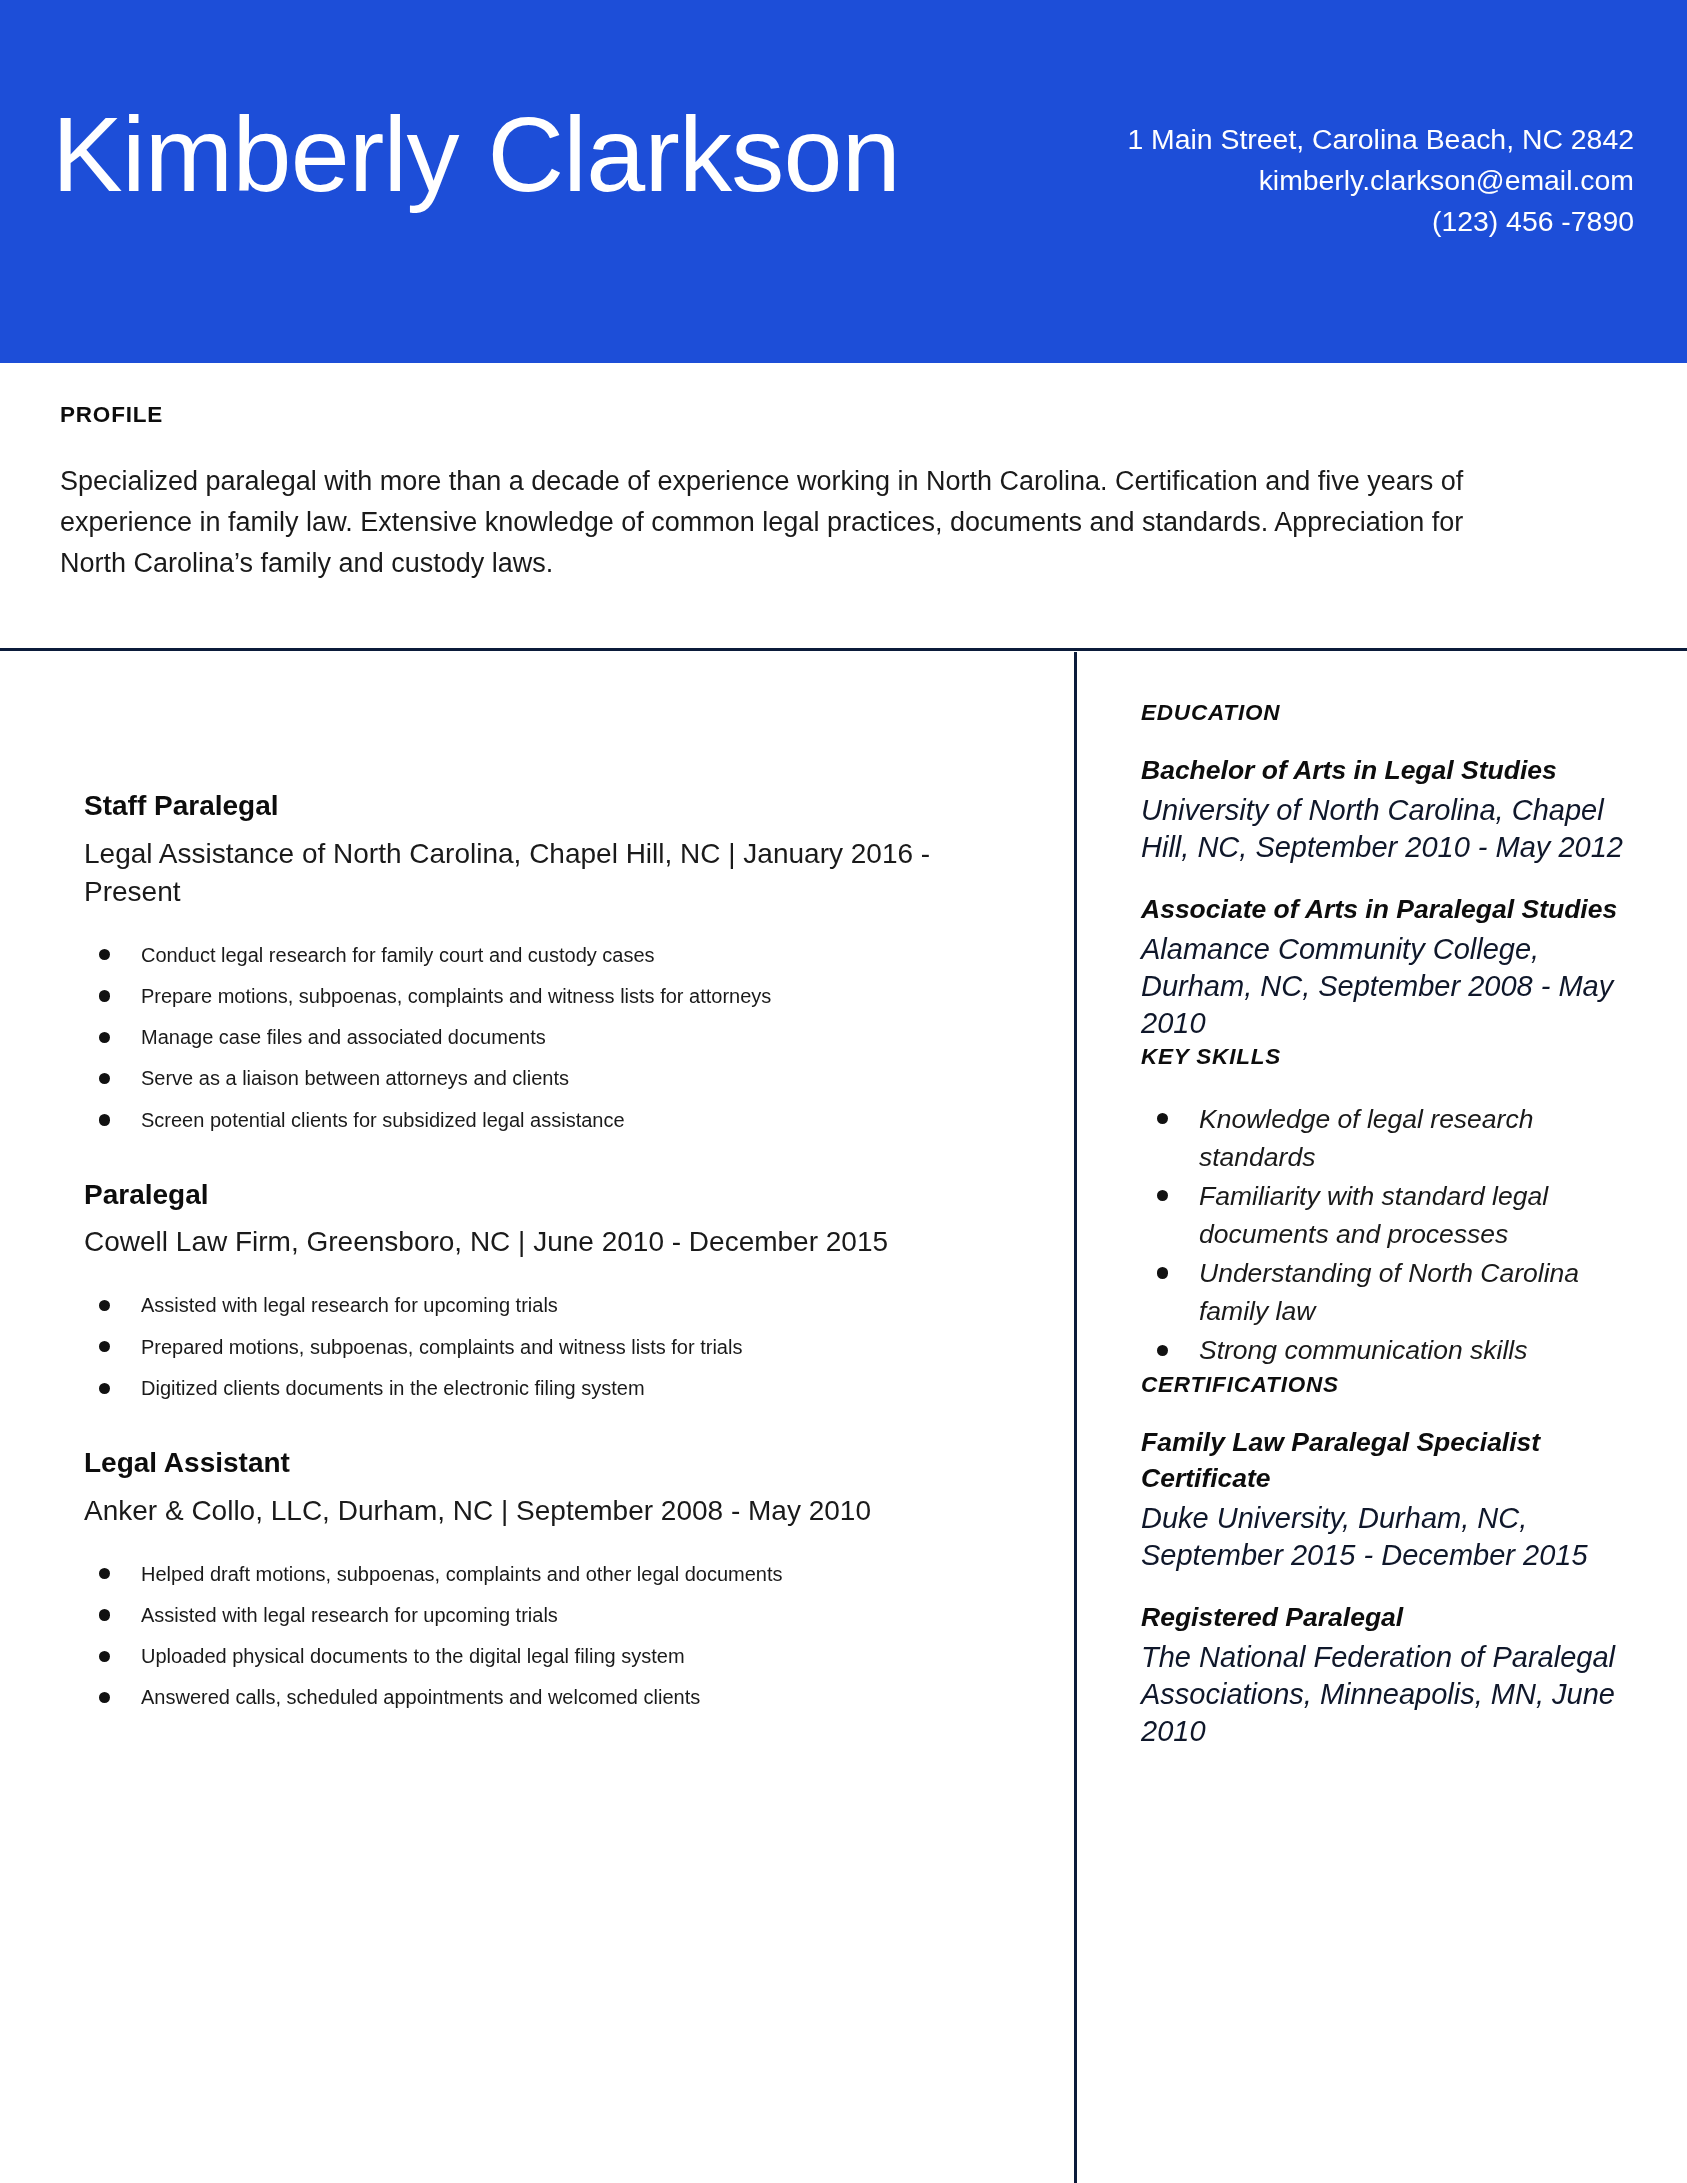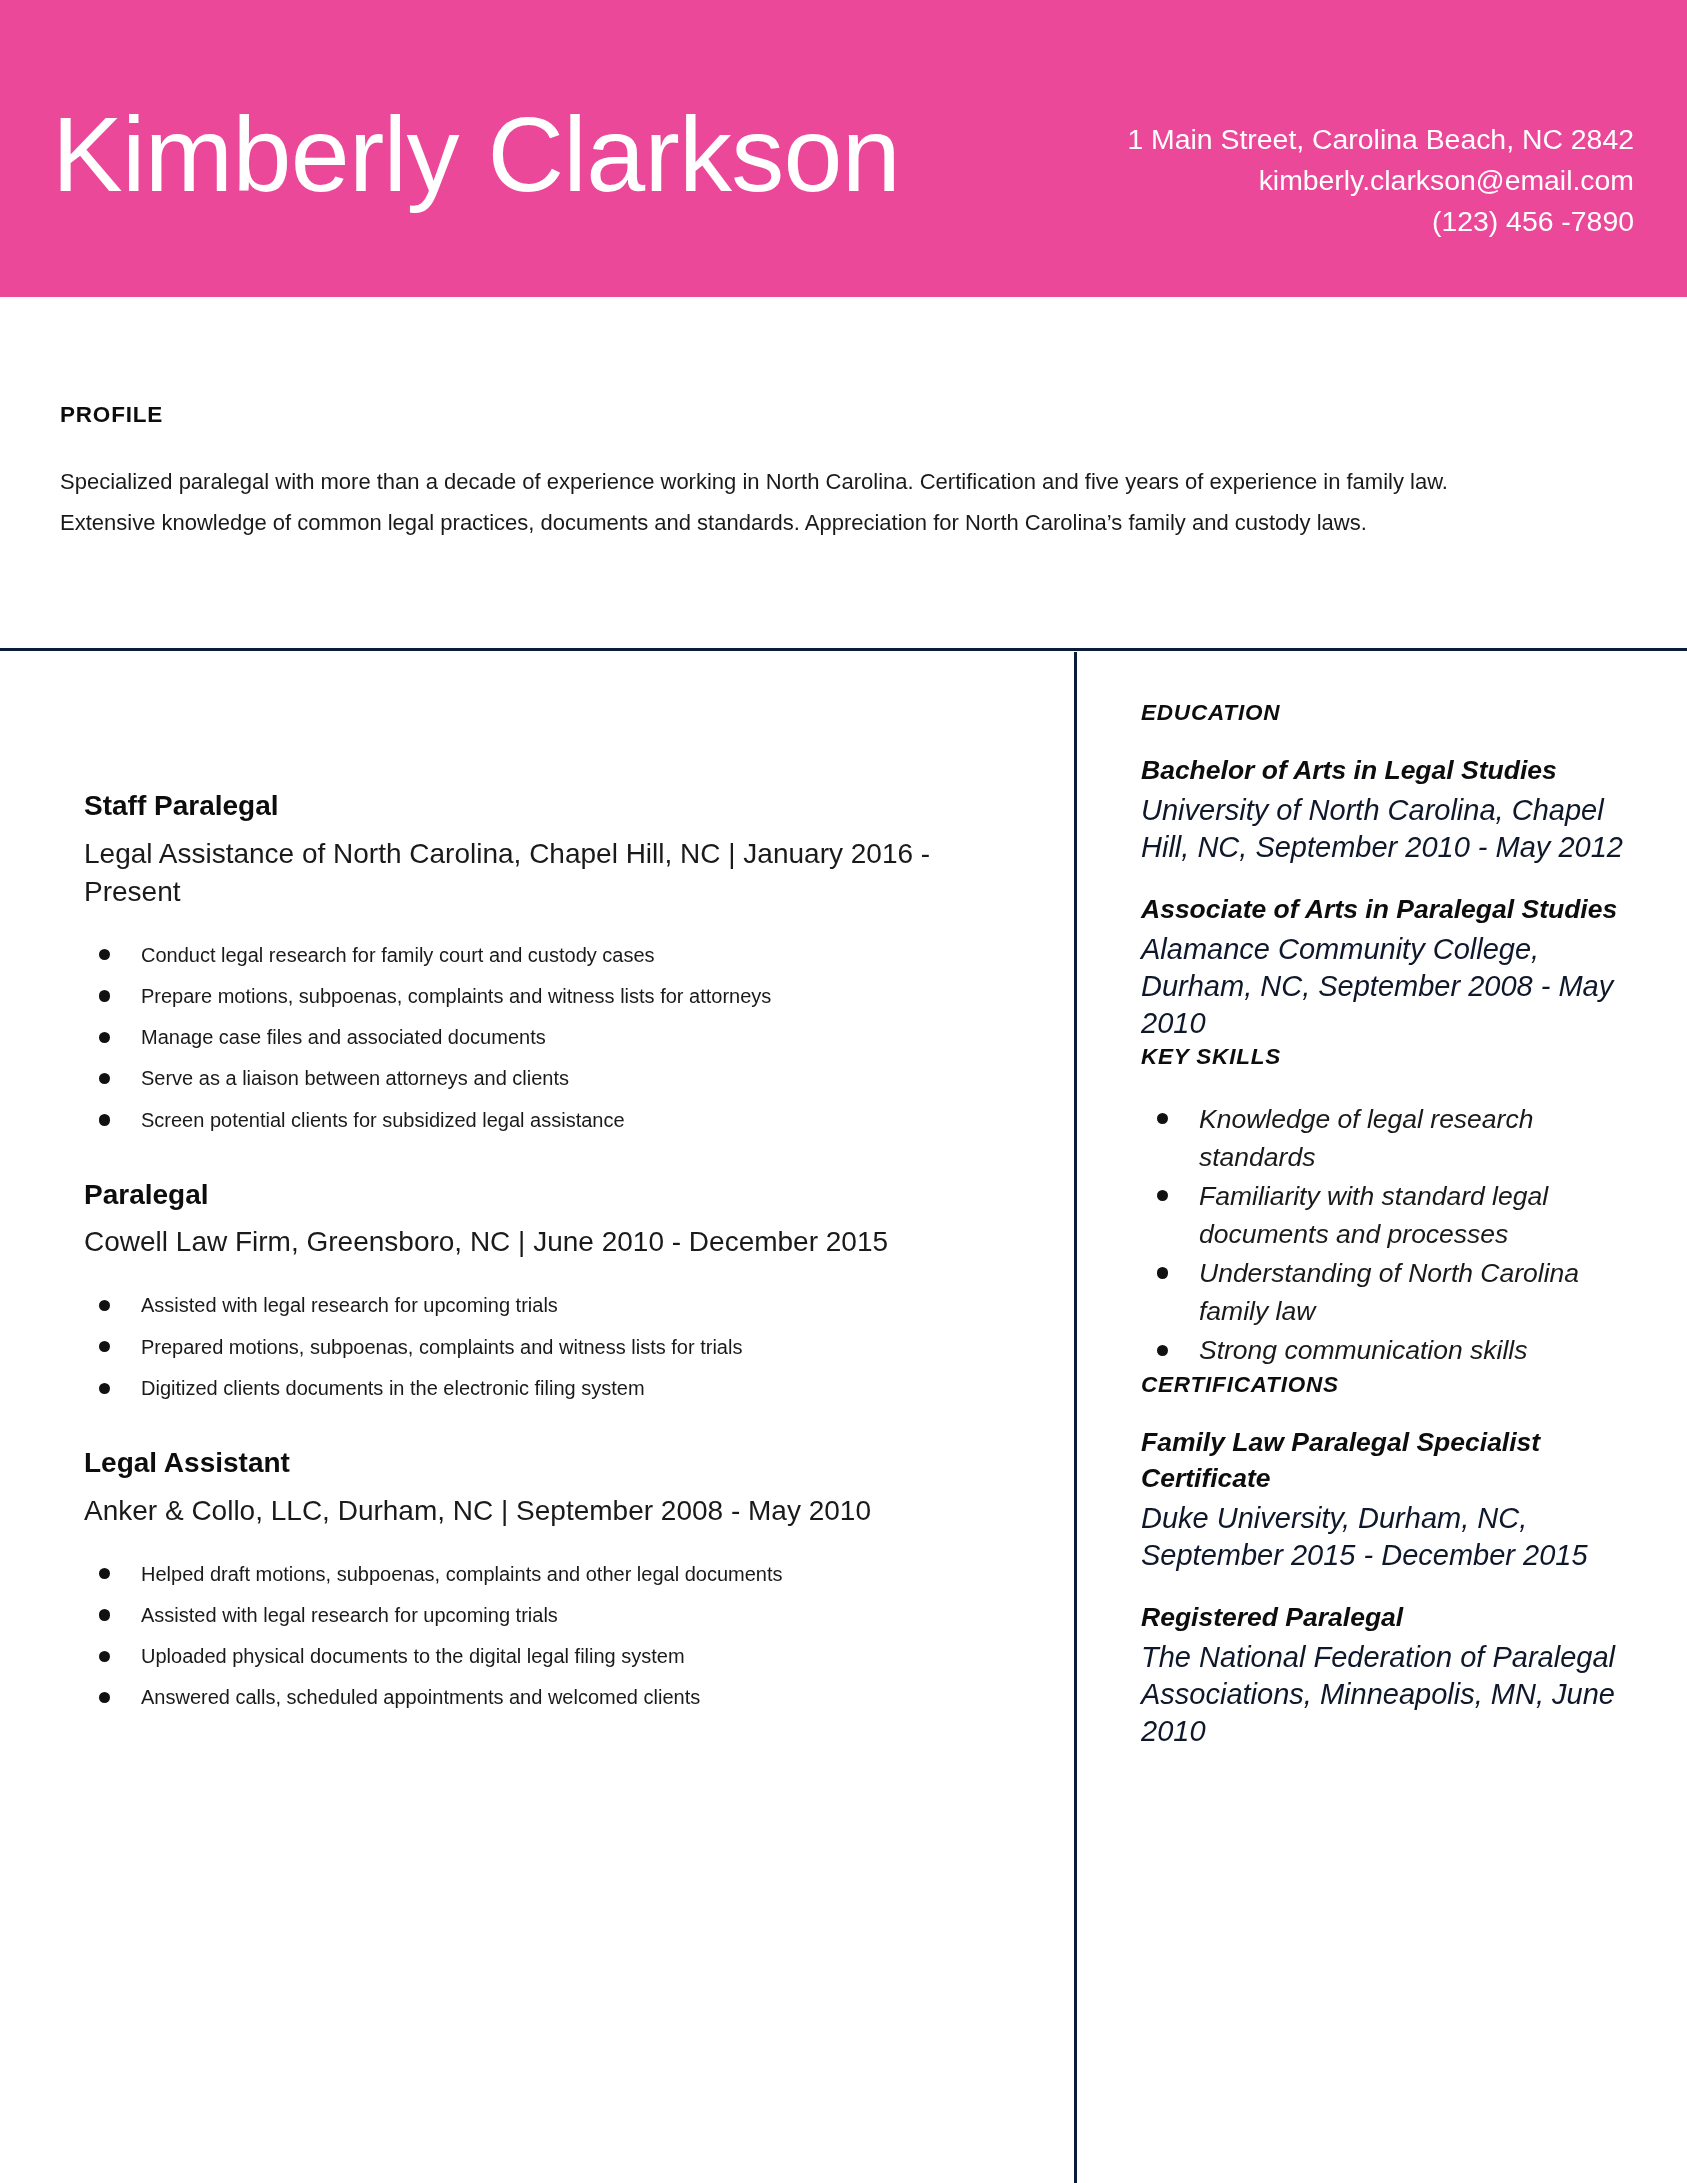--- a/index.html
+++ b/index.html
@@ -16,22 +16,22 @@
     position: relative;
     overflow: hidden;
   }
 
   
   .header {
     position: absolute;
     left: 0;
     top: 0;
     width: 1687px;
-    height: 297px;
-    background: #ec4899;
+    height: 363px;
+    background: #1d4ed8;
   }
 
   .name {
     position: absolute;
     left: 52px;
     top: 98px;
     font-size: 106px;
     line-height: 112px;
     font-weight: 400;
     color: #ffffff;
@@ -81,21 +81,21 @@
   .section-heading {
     font-size: 22.5px;
     font-weight: bold;
     letter-spacing: 0.8px;
     color: #0d0d0d;
     line-height: 26.5px;
   }
 
   .profile-text {
     margin-top: 32px;
-    font-size: 22px;
+    font-size: 27px;
     line-height: 41px;
     color: #1a1a1a;
     width: 1462px;
   }
 
   
   .col-left {
     position: absolute;
     left: 60px;
     top: 754px;

